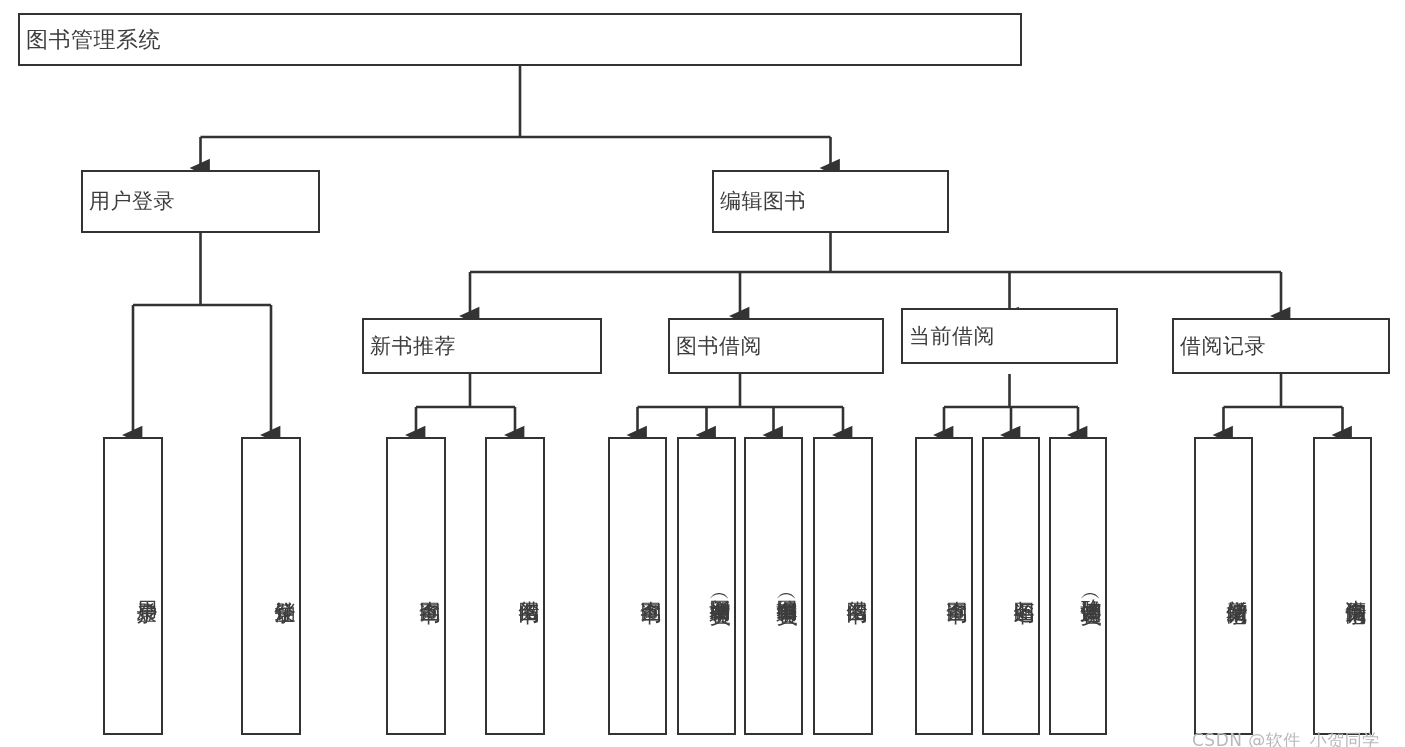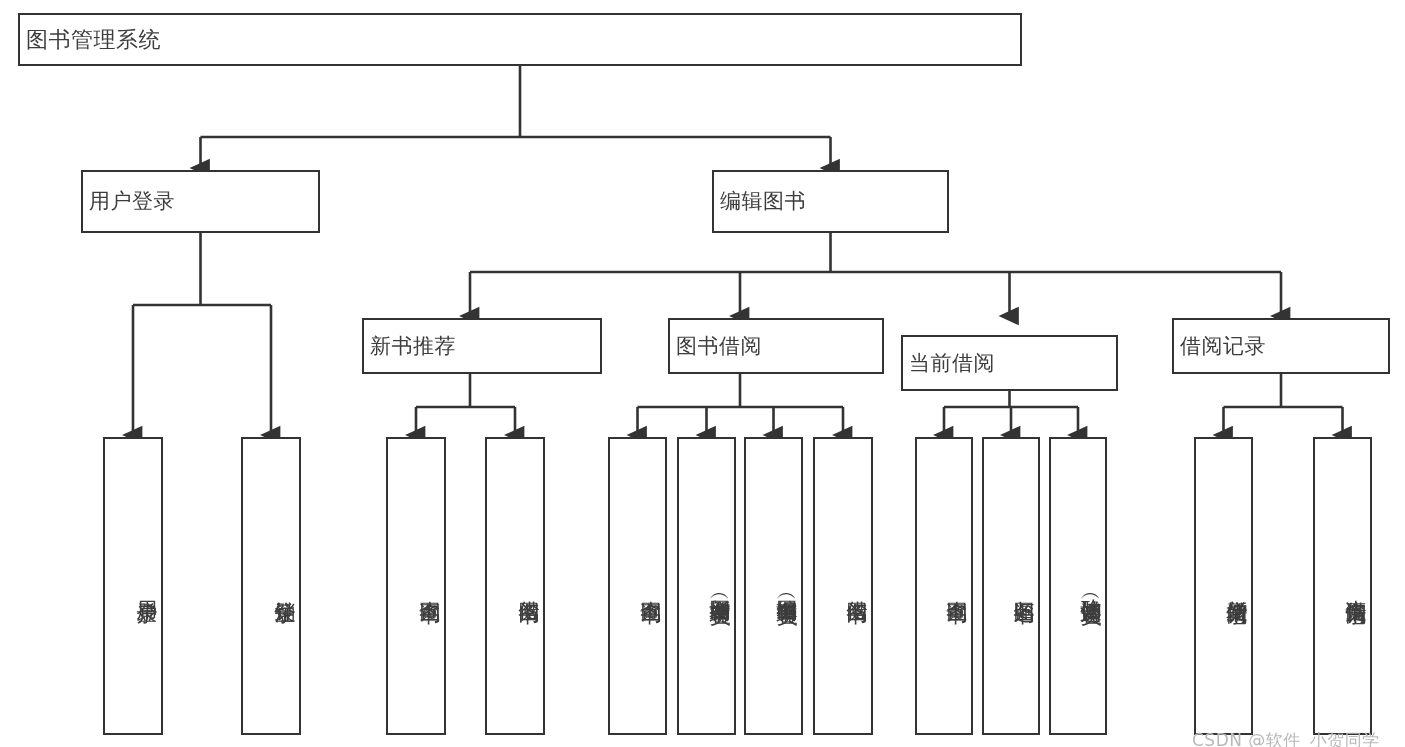--- a/index.html
+++ b/index.html
@@ -119,21 +119,21 @@
       </div>
       <div class="node horiz" style="left: 712px; top: 170px; width: 237px; height: 63px;">
         <span class="node-label">编辑图书</span>
       </div>
       <div class="node horiz" style="left: 362px; top: 318px; width: 240px; height: 56px;">
         <span class="node-label">新书推荐</span>
       </div>
       <div class="node horiz" style="left: 632px; top: 318px; width: 216px; height: 56px; margin-left: 36px;">
         <span class="node-label">图书借阅</span>
       </div>
-      <div class="node horiz" style="left: 901px; top: 335px; width: 217px; height: 56px;">
+      <div class="node horiz" style="left: 901px; top: 308px; width: 217px; height: 56px;">
         <span class="node-label">当前借阅</span>
       </div>
       <div class="node horiz" style="left: 1172px; top: 318px; width: 218px; height: 56px;">
         <span class="node-label">借阅记录</span>
       </div>
       <div class="node vert" style="left: 103px; top: 437px; width: 60px; height: 298px;">
         <span class="node-label">用户登录</span>
       </div>
       <div class="node vert" style="left: 241px; top: 437px; width: 60px; height: 298px;">
         <span class="node-label">注销登录</span>

